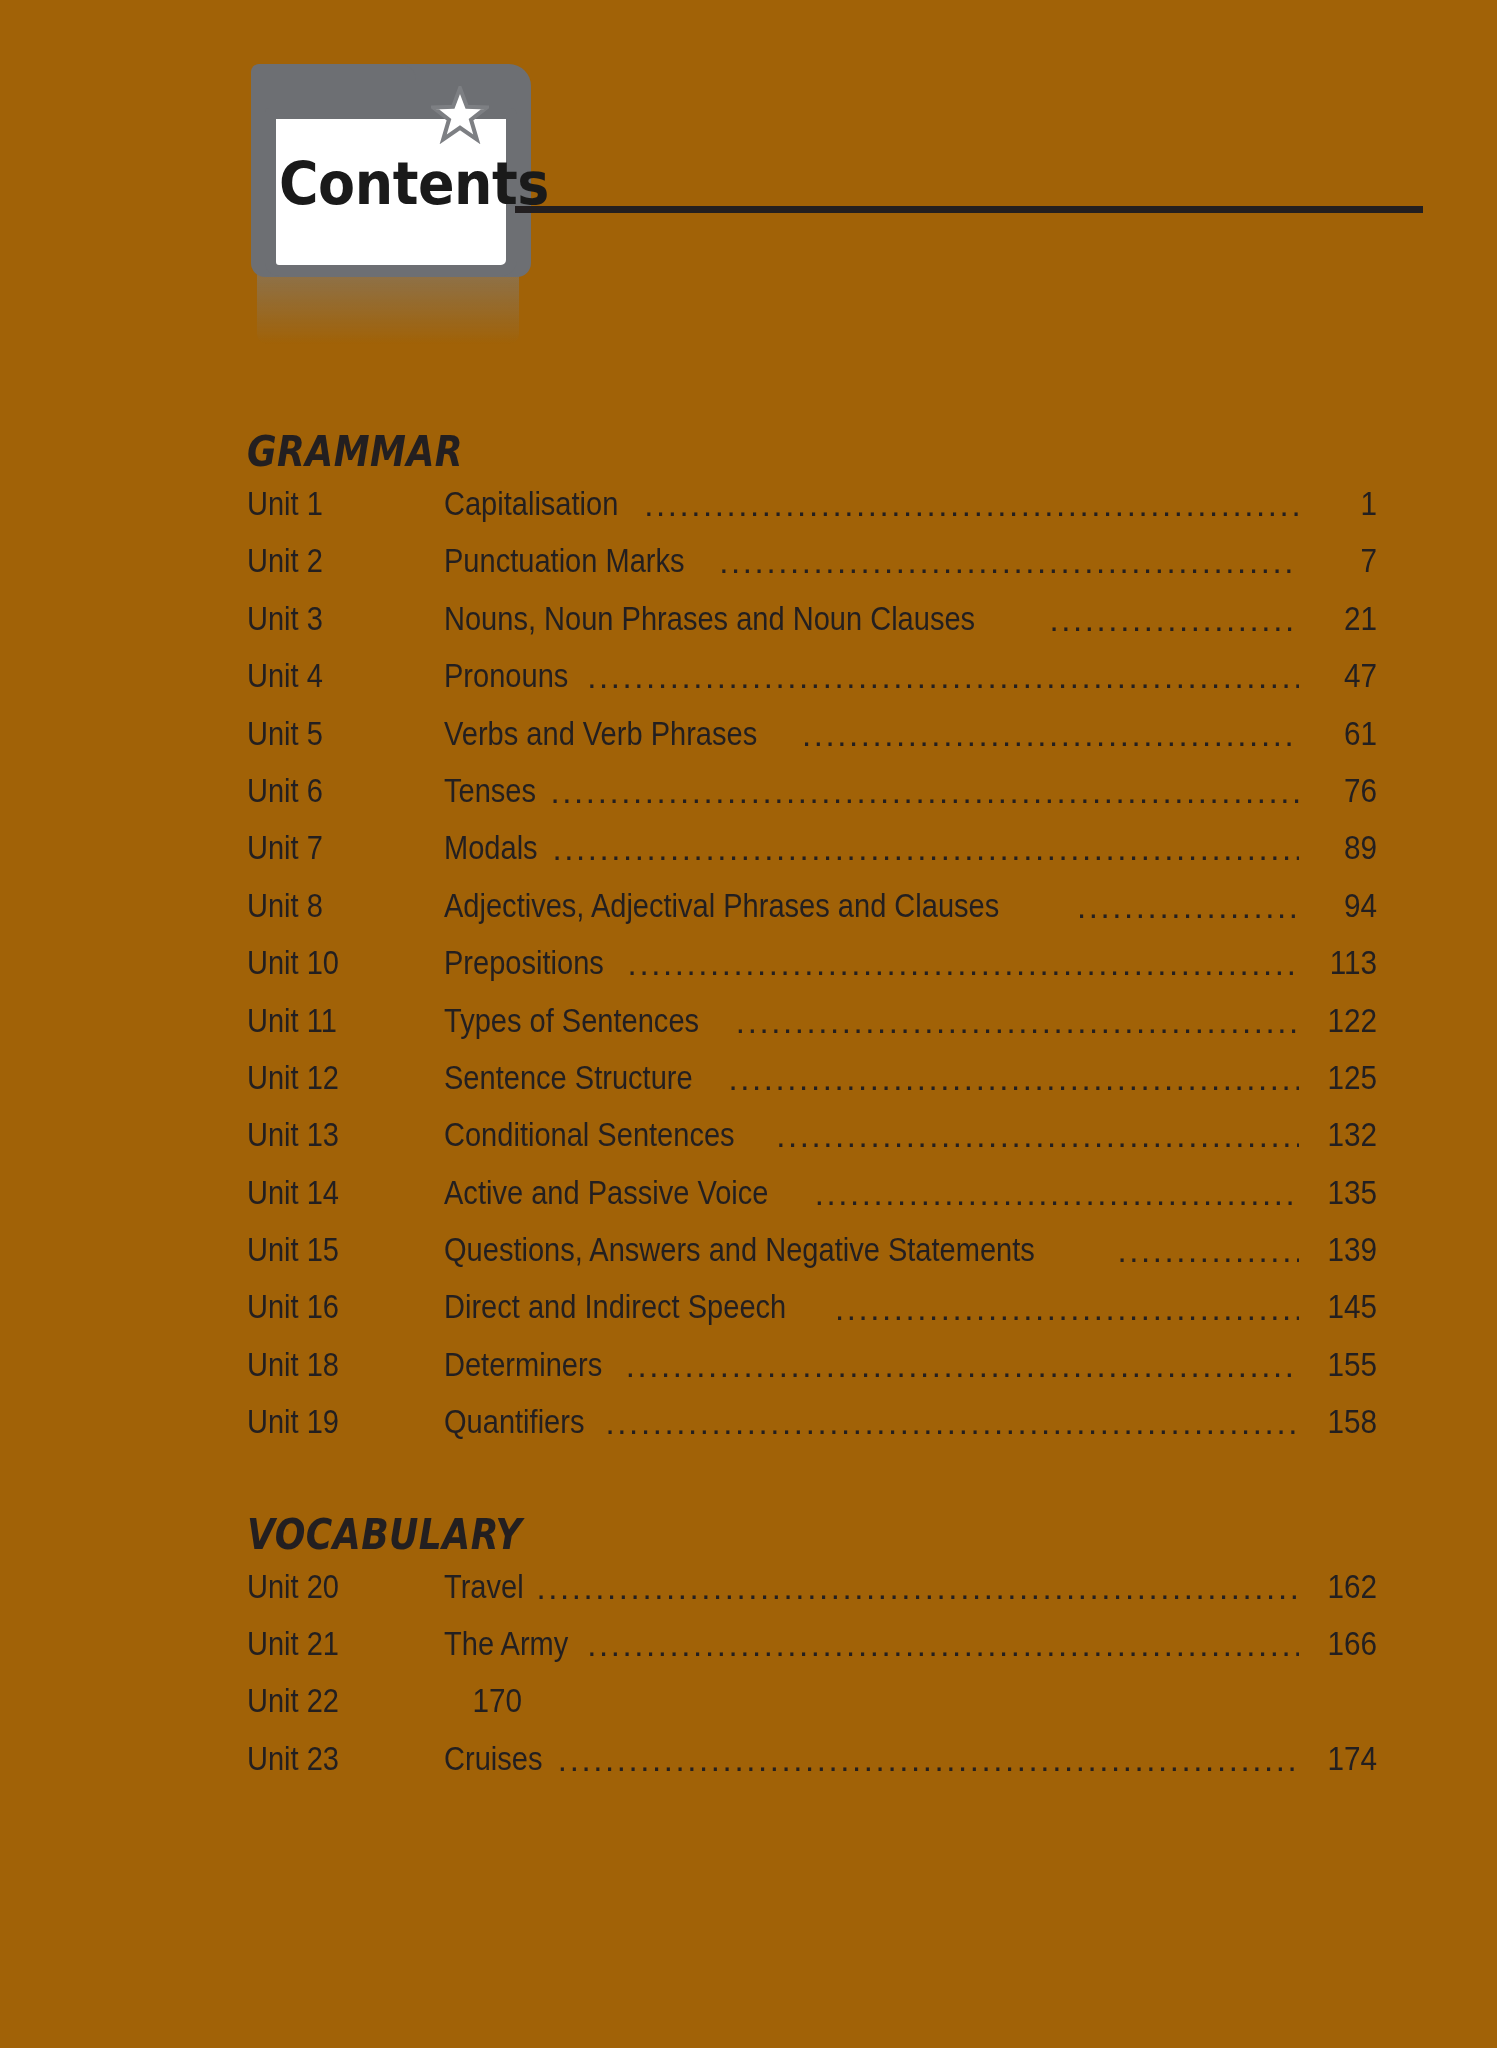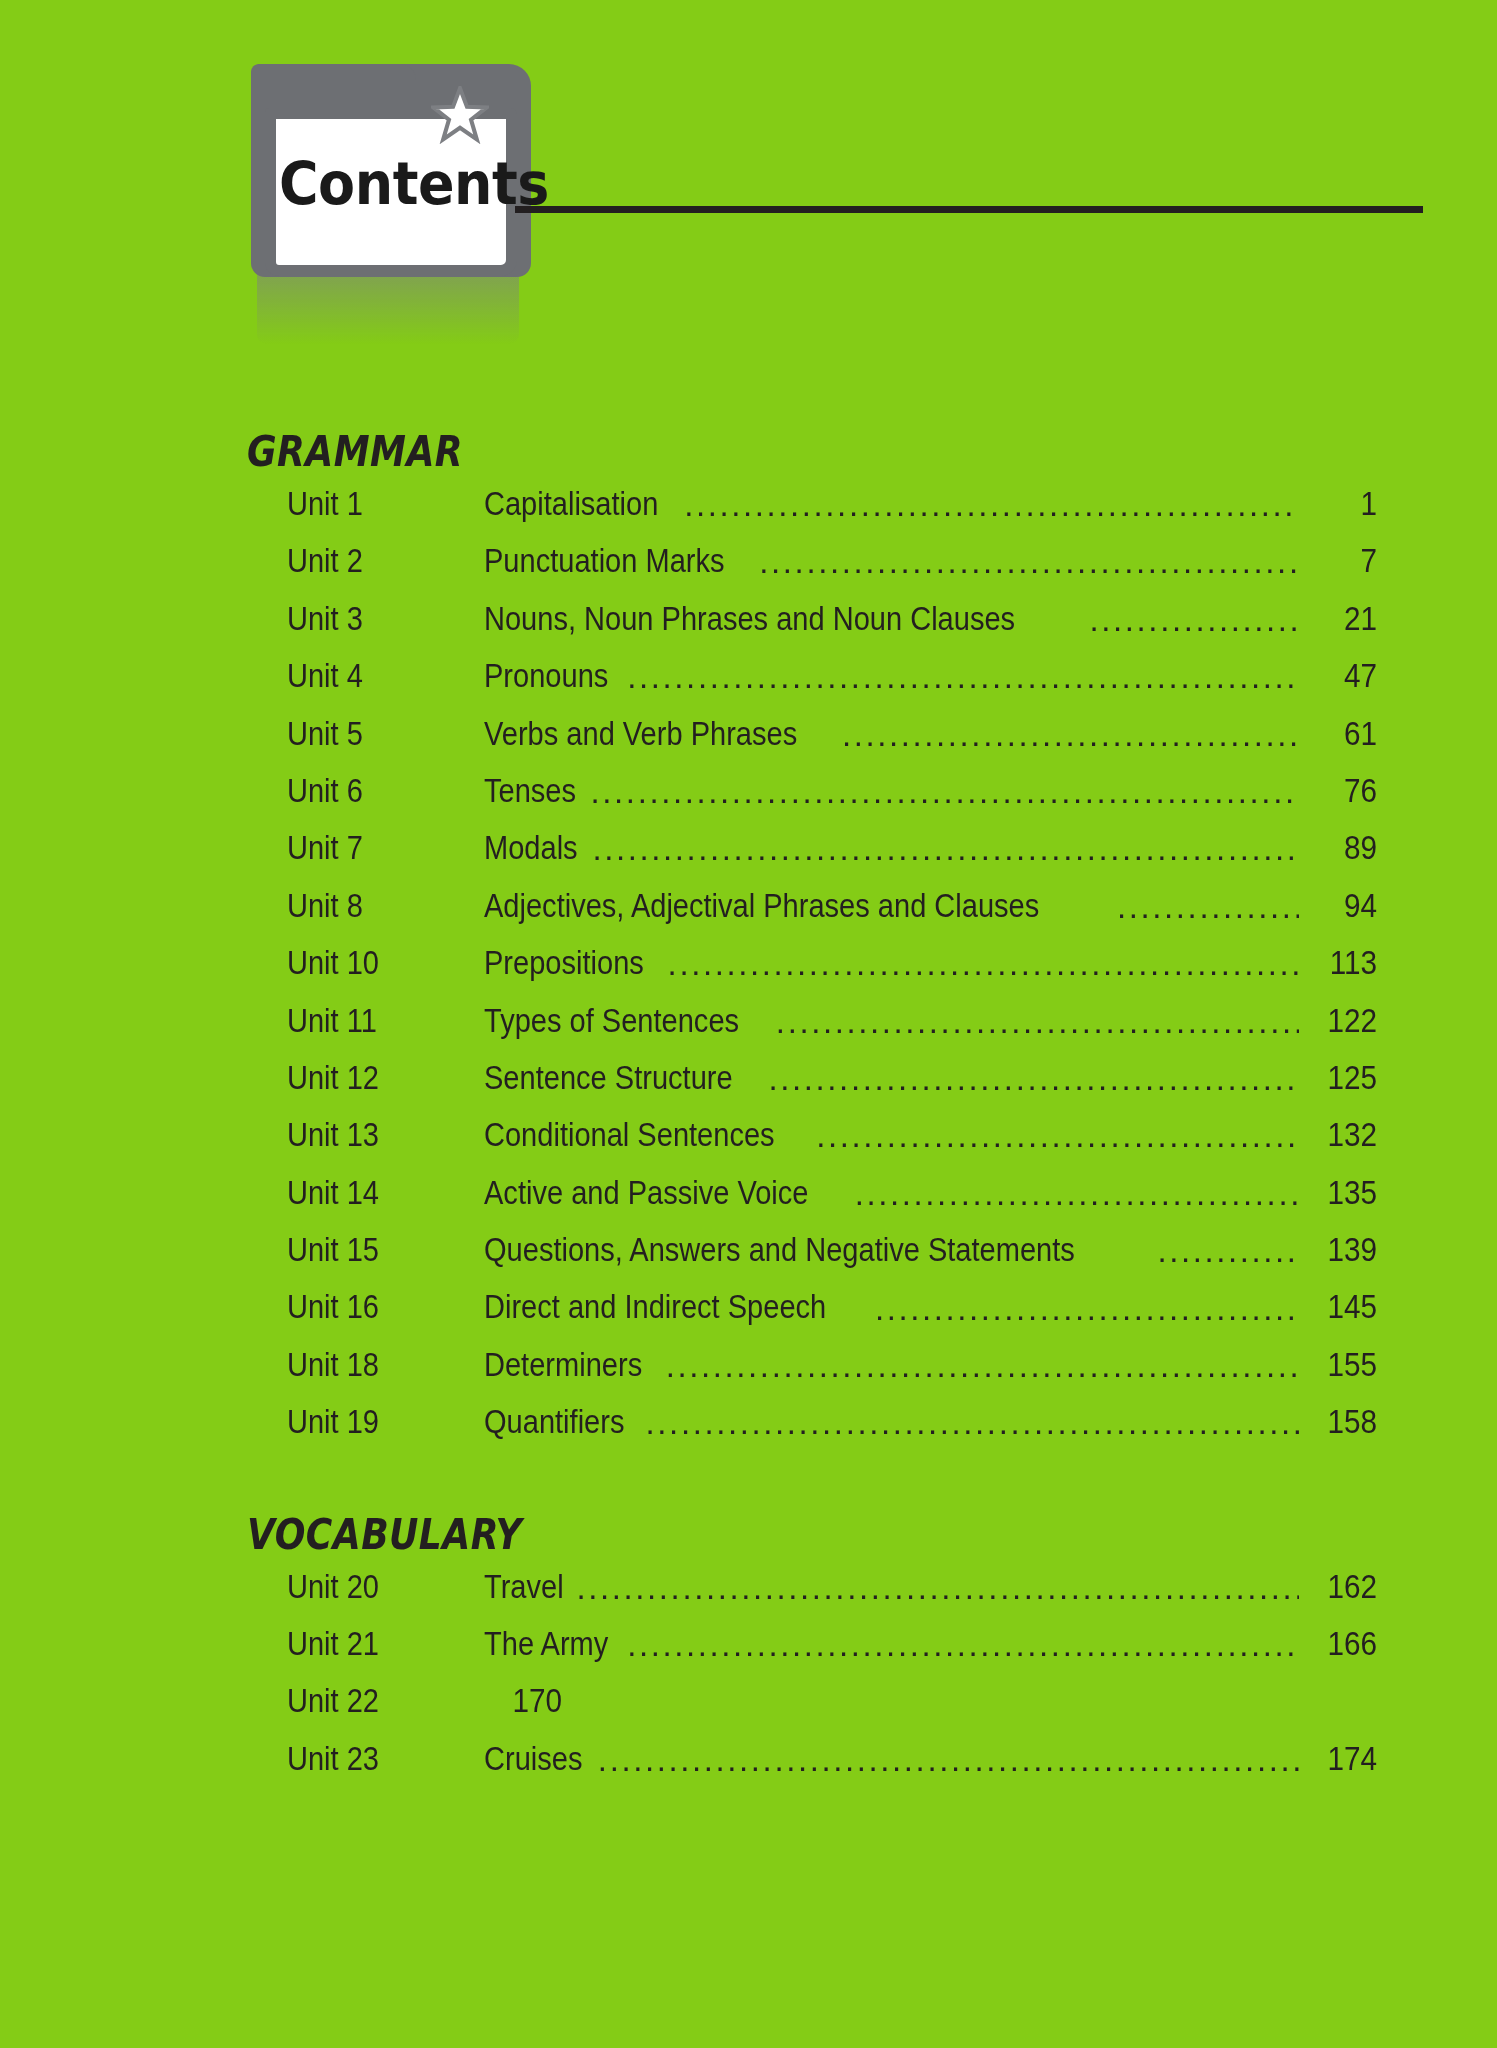--- a/index.html
+++ b/index.html
@@ -12,21 +12,21 @@
     width: 1497px;
     height: 2048px;
     position: relative;
     font-family: "Liberation Sans", sans-serif;
     overflow: hidden;
   }
 
   .page {
     position: absolute;
     inset: 0;
-    background: #84cc16;
+    background: #a16207;
   }
 
   
   .header {
     position: absolute;
     left: 243px;
     top: 58px;
     width: 1180px;
     height: 250px;
   }
@@ -136,21 +136,20 @@
     line-height: 1.0;
     white-space: nowrap;
   }
 
   .section-heading.second {
     margin-top: 52px;
   }
 
   .toc-rows {
     display: block;
-    margin-left: 40px;
   }
 
   .toc-row {
     display: flex;
     align-items: baseline;
     height: 57.4px;
     font-size: 33px;
     color: #231f20;
     white-space: nowrap;
   }

